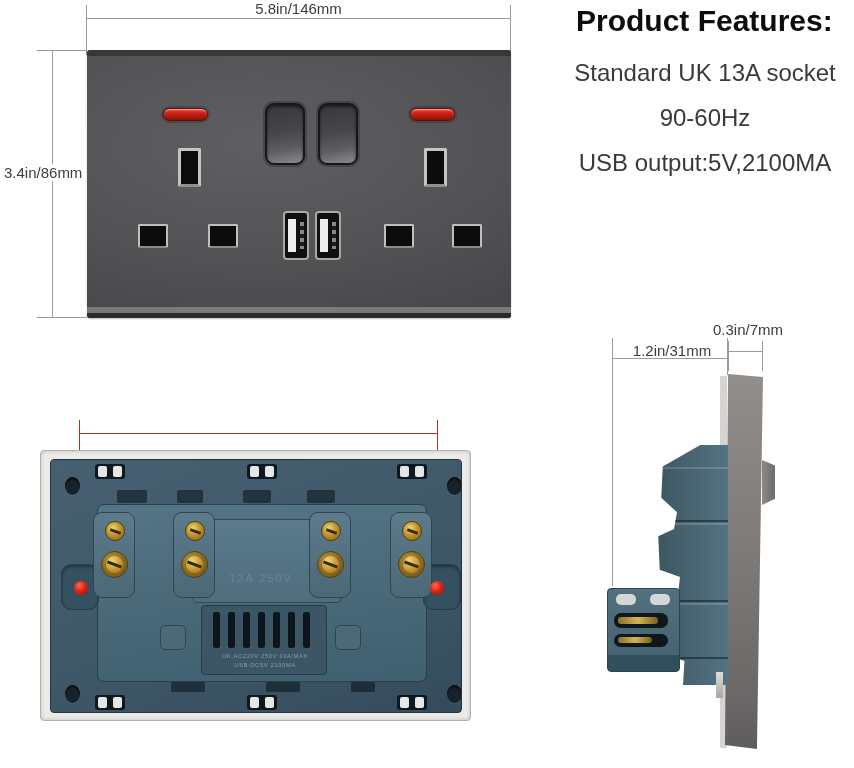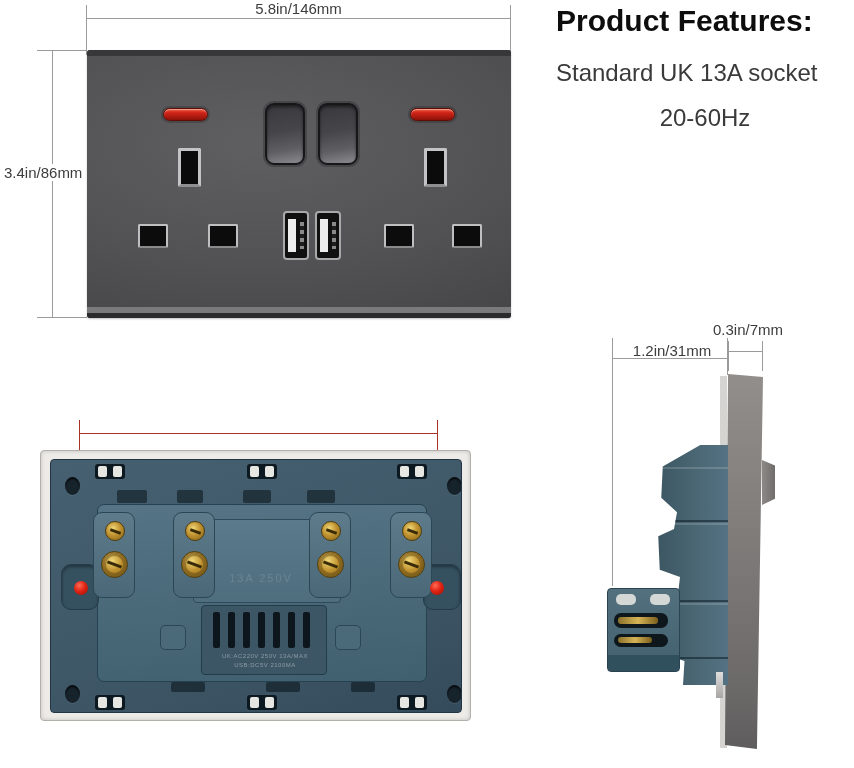--- a/index.html
+++ b/index.html
@@ -29,22 +29,22 @@
     border-bottom-color:#8f8f91;border-radius:2px;}
   .ln-slot{position:absolute;width:30px;height:24px;background:#0c0c0c;border:2px solid #bfbfc1;
     border-bottom-color:#8a8a8c;border-radius:2px;}
   .usb{position:absolute;width:26px;height:49px;background:#101010;border:2px solid #a9a9a9;border-radius:4px;}
   .usb-tongue{position:absolute;left:3px;top:6px;width:8px;height:33px;background:#ededed;}
   .usb-contacts{position:absolute;right:3px;top:9px;width:4px;height:27px;
     background:repeating-linear-gradient(180deg,#8a8a8a 0 4px,#1e1e1e 4px 8px);}
 
   
   #features{position:absolute;left:556px;top:4px;width:298px;}
-  #features-title{font-size:30px;font-weight:bold;color:#0d0d0d;white-space:nowrap;}
-  .feature-item{height:45px;line-height:45px;font-size:24px;color:#3a3a3a;white-space:nowrap;}
+  #features-title{font-size:30px;font-weight:bold;color:#0d0d0d;white-space:nowrap;margin-left:20px;}
+  .feature-item{height:45px;line-height:45px;font-size:24px;color:#3a3a3a;white-space:nowrap;text-align:center;}
   .feature-item.centered{text-align:center;}
   #features-list{margin-top:12px;}
 
   
   #back-view{position:absolute;left:30px;top:400px;width:450px;height:330px;}
   #back-frame{position:absolute;left:10px;top:50px;width:431px;height:271px;background:var(--frame-white,#edebe7);
     border:1px solid #b3b0ab;border-radius:4px;box-shadow:inset 0 0 4px rgba(0,0,0,.18);}
   #back-plate{position:absolute;left:9px;top:8px;width:412px;height:254px;border-radius:4px;
     background:linear-gradient(160deg,#466071 0%, var(--back-plate-teal,#3f5868) 55%, #344b5b 100%);
     border:1px solid #233543;overflow:hidden;}
@@ -144,21 +144,22 @@
         <div class="usb-tongue"></div>
         <div class="usb-contacts"></div>
       </div>
     </div>
   </div>
 
   <div id="features">
     <div id="features-title">Product Features:</div>
     <div id="features-list">
       <div class="feature-item">Standard UK 13A socket</div>
-      <div class="feature-item centered">20-60Hz</div>
+      <div class="feature-item centered">90-60Hz</div>
+      <div class="feature-item">USB output:5V,2100MA</div>
     </div>
   </div>
 
   <div id="back-view">
     <div class="red-line" style="left:49px;top:33px;width:358px;height:1px;"></div>
     <div class="red-line" style="left:49px;top:20px;width:1px;height:168px;"></div>
     <div class="red-line" style="left:407px;top:20px;width:1px;height:168px;"></div>
 
     <div id="back-frame">
       <div id="back-plate">

